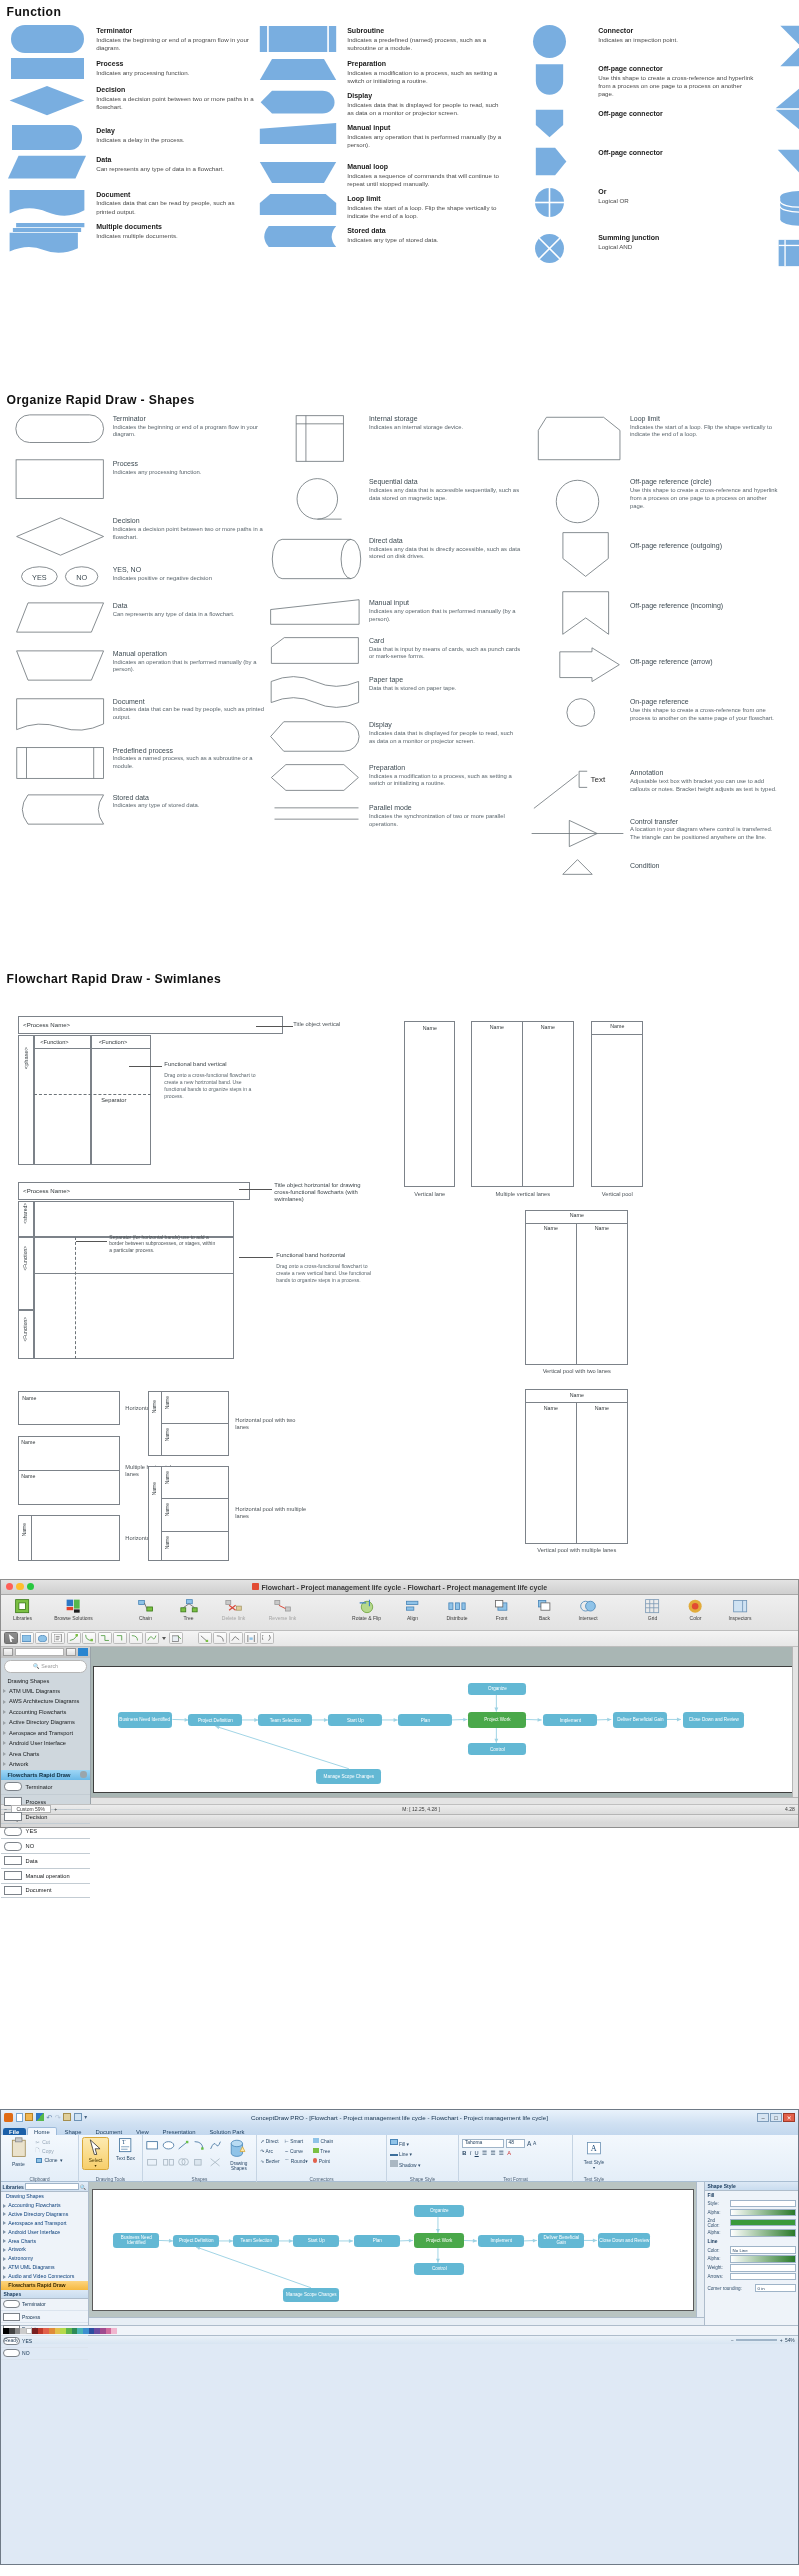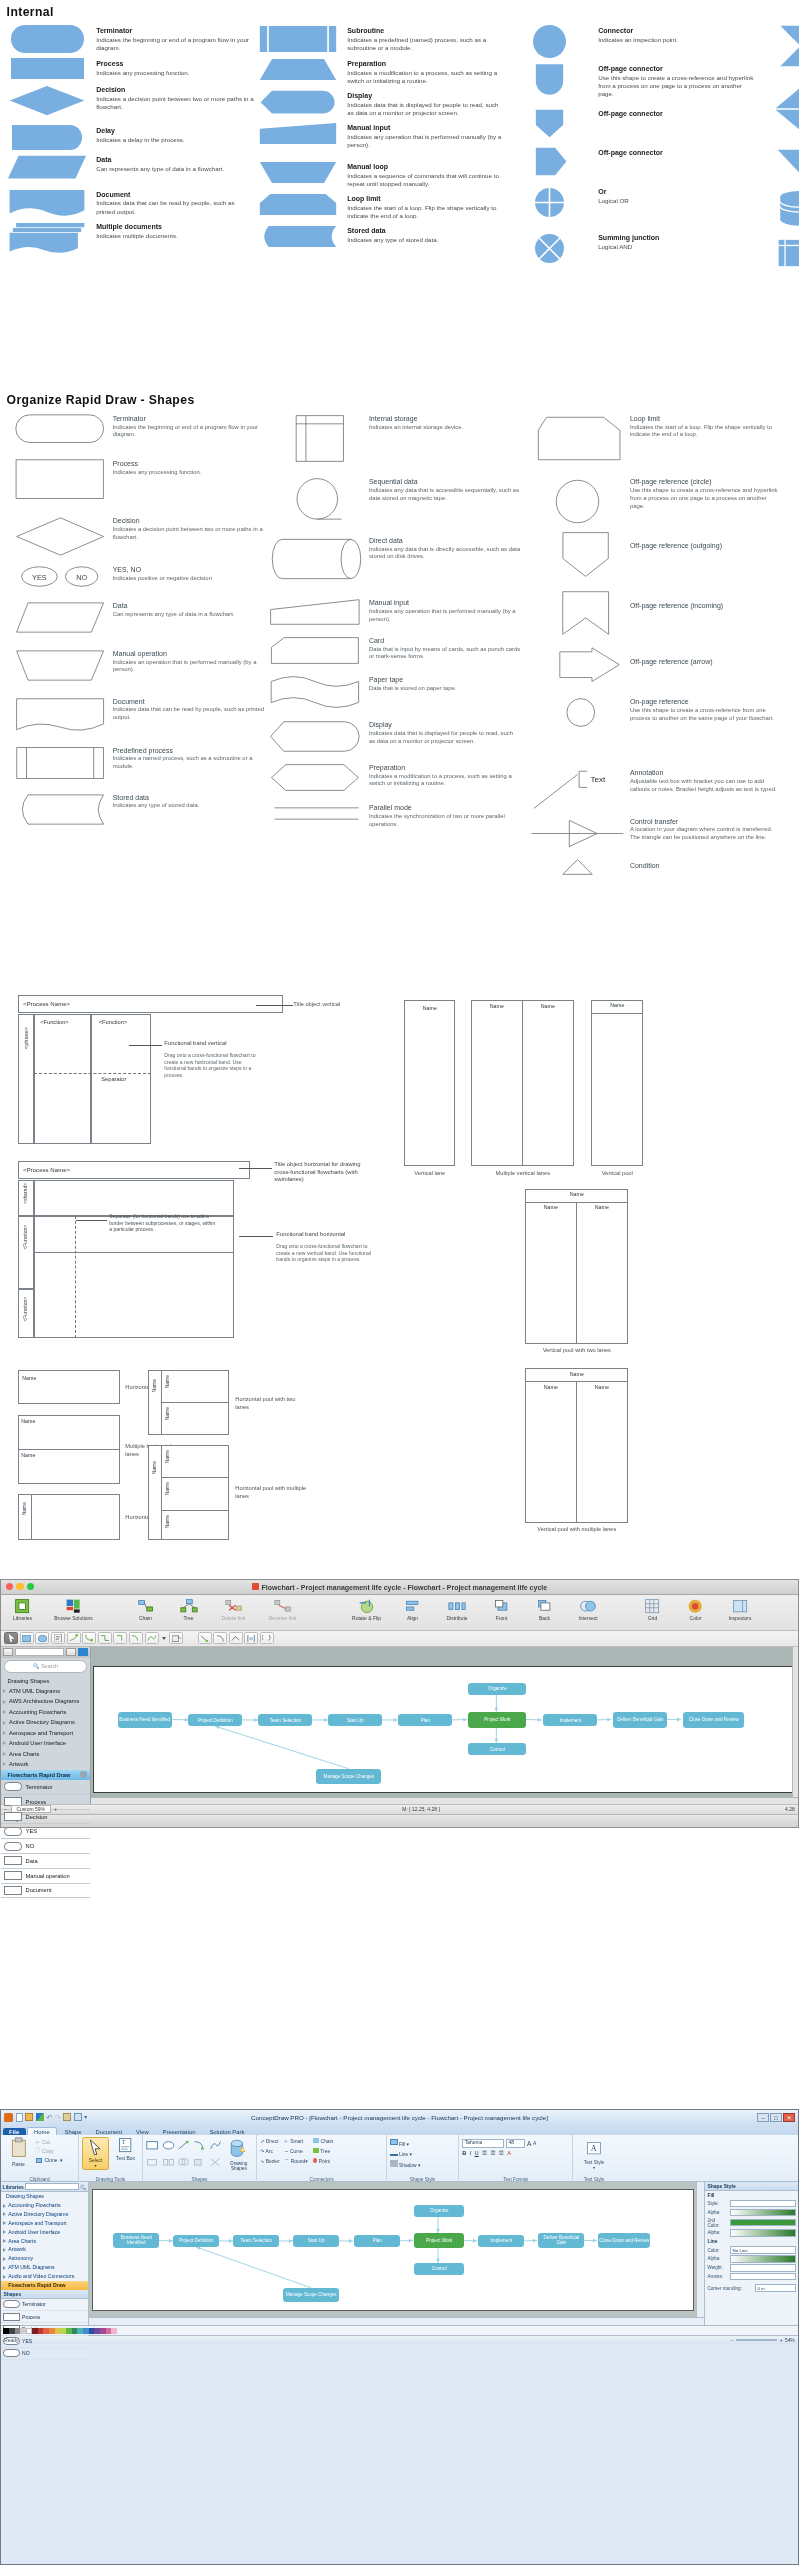--- a/index.html
+++ b/index.html
@@ -129,21 +129,21 @@
   .prop-hdr { background:linear-gradient(#dce8f5,#c9dcef); font-size:5px; font-weight:bold; color:#17395c; padding:0.8px 2.4px; border-bottom:0.8px solid #aebccb;}
   .swatchbar { display:flex; flex-wrap:wrap; }
   .swatchbar i { width:5.7px; height:5.7px; display:block; }
 </style>
 </head>
 <body>
 
 <div class="page">
 
   <div class="s1" style="height:390px;">
-    <div class="sec-title">Internal</div>
+    <div class="sec-title">Function</div>
 
     <div class="grid3">
 
       <div class="col">
         <div class="entry">
           <div class="shapebox">
               <div class="blue sh-term"></div>
             </div>
           <div class="txt">
               <div class="nm">Terminator</div>
@@ -735,20 +735,21 @@
             </div>
           <div class="o-txt" style="padding-top:3.3px;">
               <div class="o-nm">Condition</div>
             </div>
         </div>
       </div>
     </div>
   </div>
 
   <div class="s3" style="height:607px;">
+    <div class="sec-title">Flowchart Rapid Draw - Swimlanes</div>
 
     <div class="lane-wrap" style="height:587px;">
 
       <div class="lnbox" style="left:14.7px;top:23px;width:265px;height:18px;">
         <span class="lntext" style="position:absolute;left:4.1px;top:4.1px;">&lt;Process Name&gt;</span>
       </div>
       <div class="callout" style="left:253px;top:33px;width:37px;"></div>
       <div class="lnlabel" style="left:290px;top:28.5px;width:90px;">Title object vertical</div>
 
       <div class="lnbox" style="left:31px;top:42px;width:57px;height:14.7px;">

